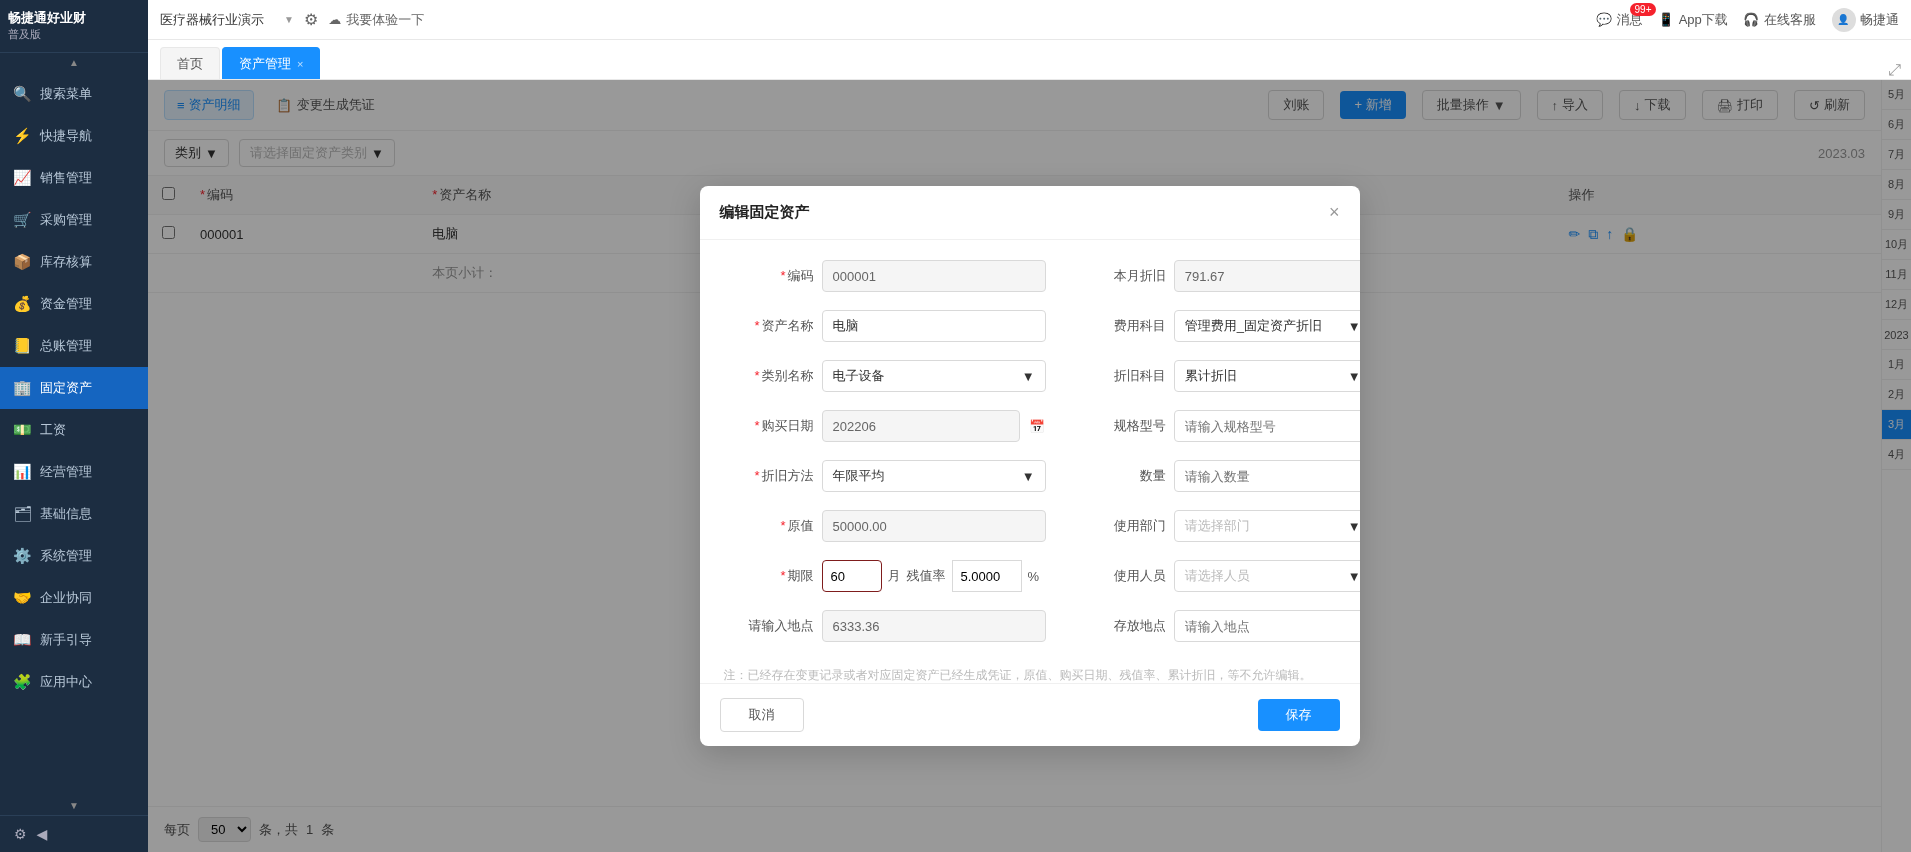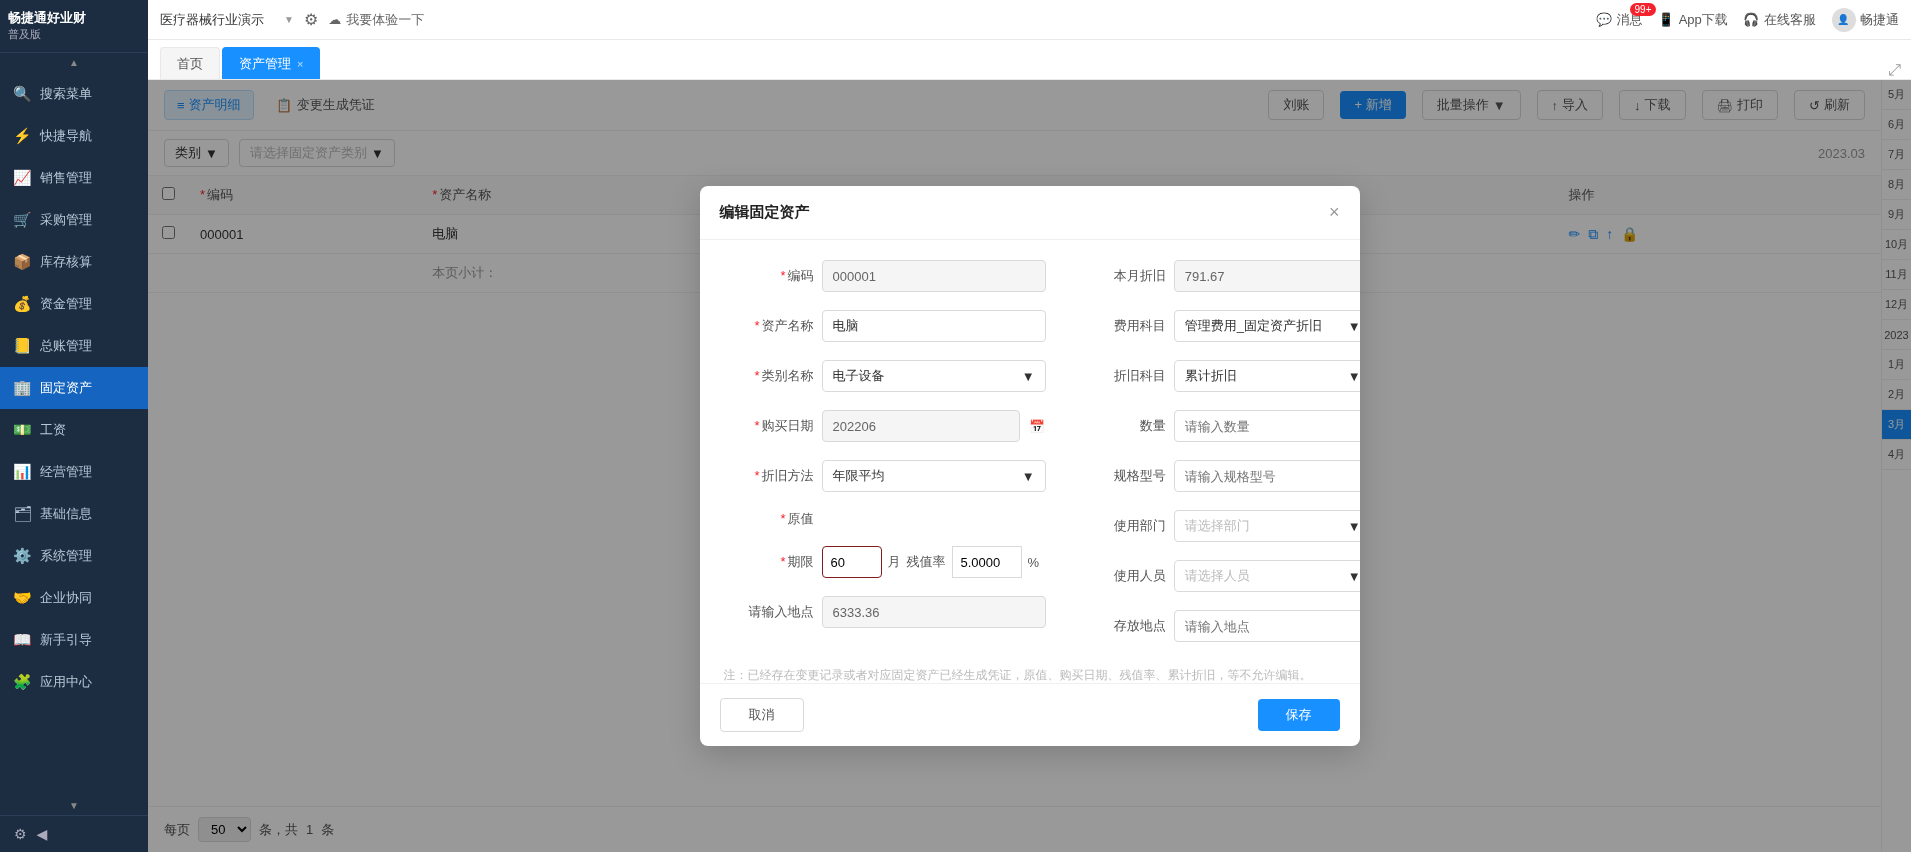--- a/index.html
+++ b/index.html
@@ -434,20 +434,21 @@
                   <div class="form-select">
                     <span>年限平均</span>
                     <span>▼</span>
                   </div>
                 </div>
 
                 <div class="form-row">
                   <span class="form-label">
                     <span class="star">*</span><span>原值</span>
                   </span>
+                  <input class="form-input readonly" type="text" readonly="" value="50000.00" style="">
                 </div>
 
                 <div class="form-row">
                   <span class="form-label">
                     <span class="star">*</span><span>期限</span>
                   </span>
                   <div class="period-row">
                     <input class="period-input readonly" type="text" readonly="" value="60" style="">
                     <span class="period-unit">月</span>
                     <span class="residual-label">残值率</span>
@@ -488,30 +489,30 @@
                     <span>折旧科目</span>
                   </span>
                   <div class="form-select">
                     <span>累计折旧</span>
                     <span>▼</span>
                   </div>
                 </div>
 
                 <div class="form-row">
                   <span class="form-label">
+                    <span>规格型号</span>
+                  </span>
+                  <input class="form-input" type="text" placeholder="请输入规格型号" style="">
+                </div>
+
+                <div class="form-row">
+                  <span class="form-label">
                     <span>数量</span>
                   </span>
                   <input class="form-input" type="text" placeholder="请输入数量" style="">
-                </div>
-
-                <div class="form-row">
-                  <span class="form-label">
-                    <span>规格型号</span>
-                  </span>
-                  <input class="form-input" type="text" placeholder="请输入规格型号" style="">
                 </div>
 
                 <div class="form-row">
                   <span class="form-label">
                     <span>使用部门</span>
                   </span>
                   <div class="form-select">
                     <span class="form-select-placeholder">请选择部门</span>
                     <span>▼</span>
                   </div>

